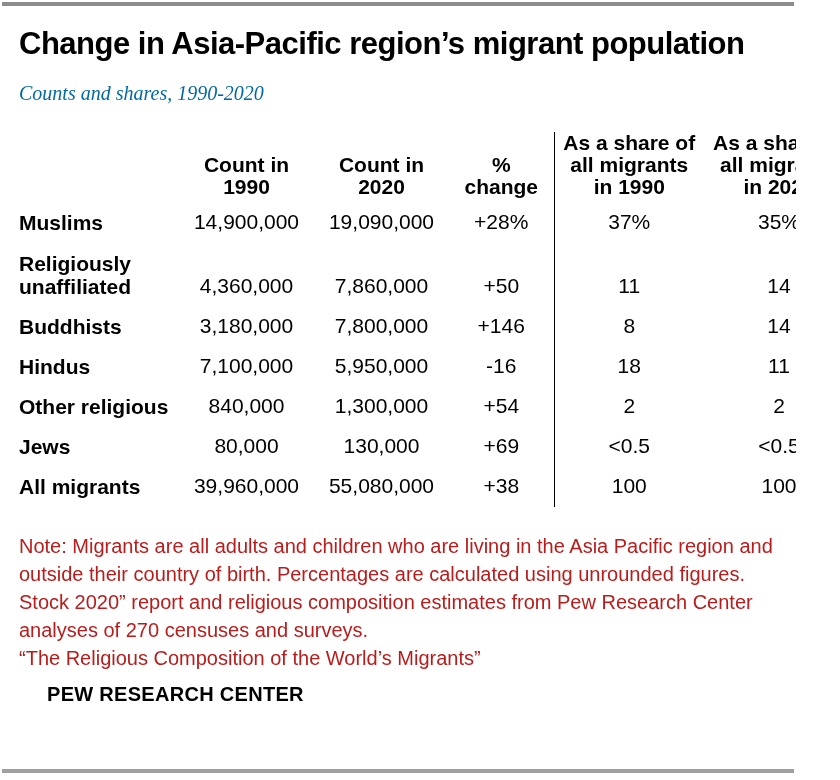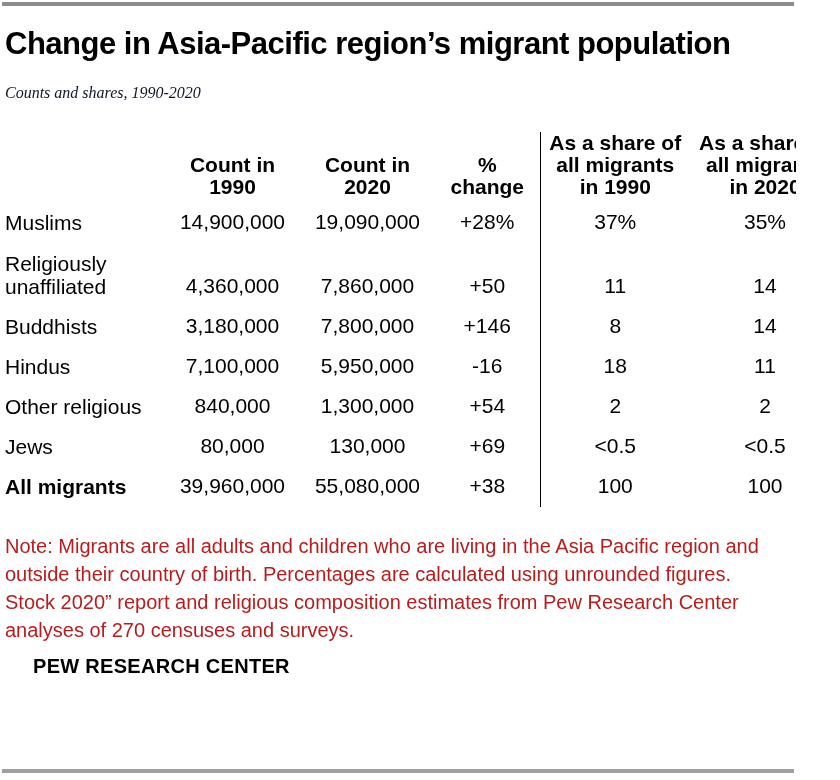--- a/index.html
+++ b/index.html
@@ -4,40 +4,41 @@
 <style>
   * { margin:0; padding:0; box-sizing:border-box; }
   html,body { background:#ffffff; }
   .page {
     position:relative;
     width:796px; height:780px;
     background:#ffffff;
     font-family:"Liberation Sans","DejaVu Sans",sans-serif;
     color:#000;
     overflow:hidden;
+    padding-left:14px;
   }
   .top-rule {
     position:absolute; top:2px; left:2px; right:2px; height:4px;
     background:#8c8c8c;
   }
   .bottom-rule {
     position:absolute; bottom:7px; left:2px; right:2px; height:4px;
     background:#a0a0a0;
   }
   .content { padding:27px 0 0 5px; }
 
   .title {
     font-size:31px; font-weight:bold; line-height:34px;
     letter-spacing:-0.5px; color:#000;
   }
   .subtitle {
     margin-top:19px;
     font-family:"Liberation Serif","DejaVu Serif",serif;
-    font-style:italic; font-size:16px; line-height:26px;
-    color:#0f172a;
+    font-style:italic; font-size:20px; line-height:26px;
+    color:#0369a1;
   }
 
   table.migrants {
     margin-top:26px;
     border-collapse:collapse;
     table-layout:fixed;
     width:835px;
     font-size:21px;
   }
   table.migrants thead th {
@@ -46,21 +47,21 @@
     vertical-align:bottom;
     white-space:pre-line;
     line-height:22px;
     padding:0 0 5px 0;
     height:66px;
   }
   table.migrants thead th.label-col { text-align:left; }
   table.migrants tbody tr { height:40px; }
   table.migrants tbody tr.row-tall { height:64px; }
   table.migrants tbody th.row-label {
-    font-weight:normal;
+    font-weight:bold;
     text-align:left;
     vertical-align:bottom;
     white-space:pre-line;
     line-height:23px;
     padding:0 0 9px 0;
   }
   table.migrants tbody td {
     text-align:center;
     vertical-align:bottom;
     padding:0 0 9px 0;
@@ -176,19 +177,20 @@
           <td>100</td>
         </tr>
       </tbody>
     </table>
 
     <div class="notes">
       <div class="note-line">Note: Migrants are all adults and children who are living in the Asia Pacific region and</div>
       <div class="note-line">outside their country of birth. Percentages are calculated using unrounded figures.</div>
       <div class="note-line">Stock 2020” report and religious composition estimates from Pew Research Center</div>
       <div class="note-line">analyses of 270 censuses and surveys.</div>
+      <div class="note-line">“The Religious Composition of the World’s Migrants”</div>
     </div>
 
     <div class="brand">PEW RESEARCH CENTER</div>
   </div>
 
   <div class="bottom-rule"></div>
 </div>
 
 </body></html>

